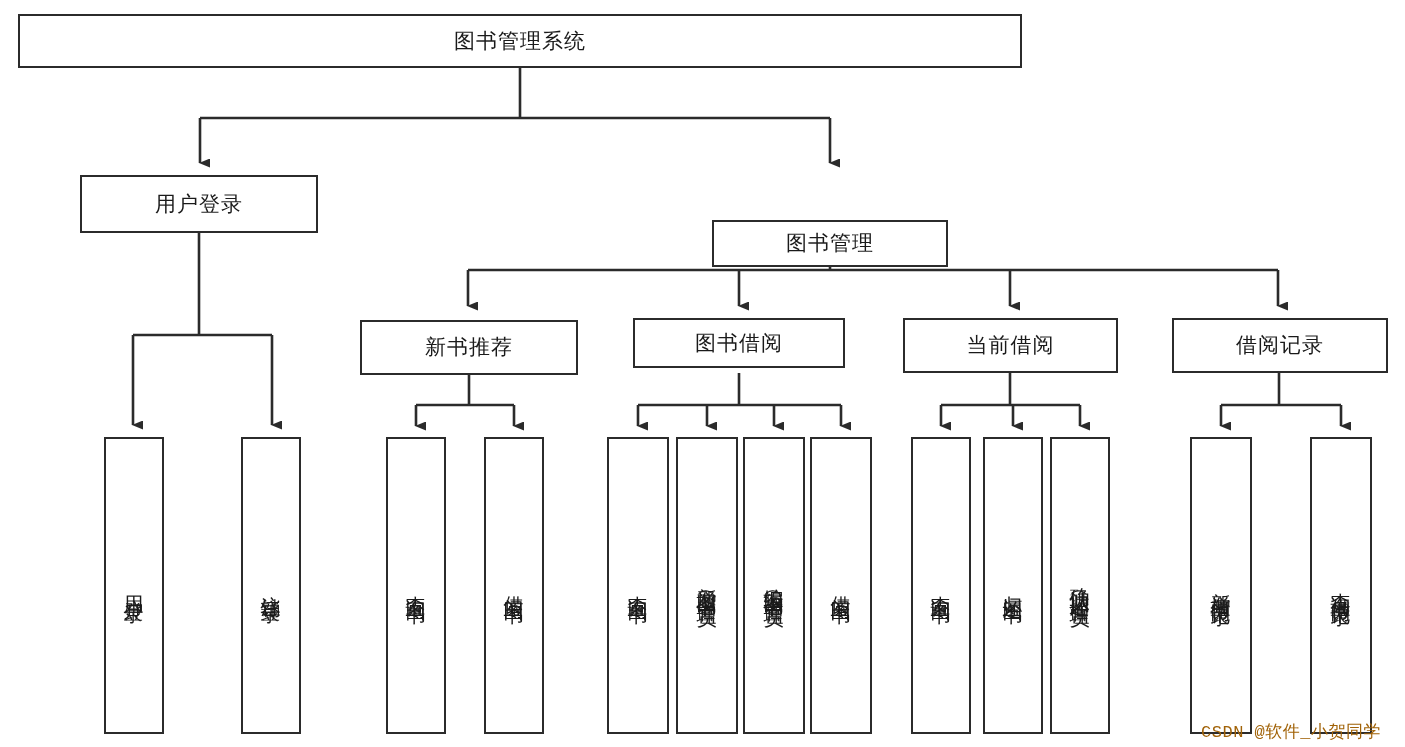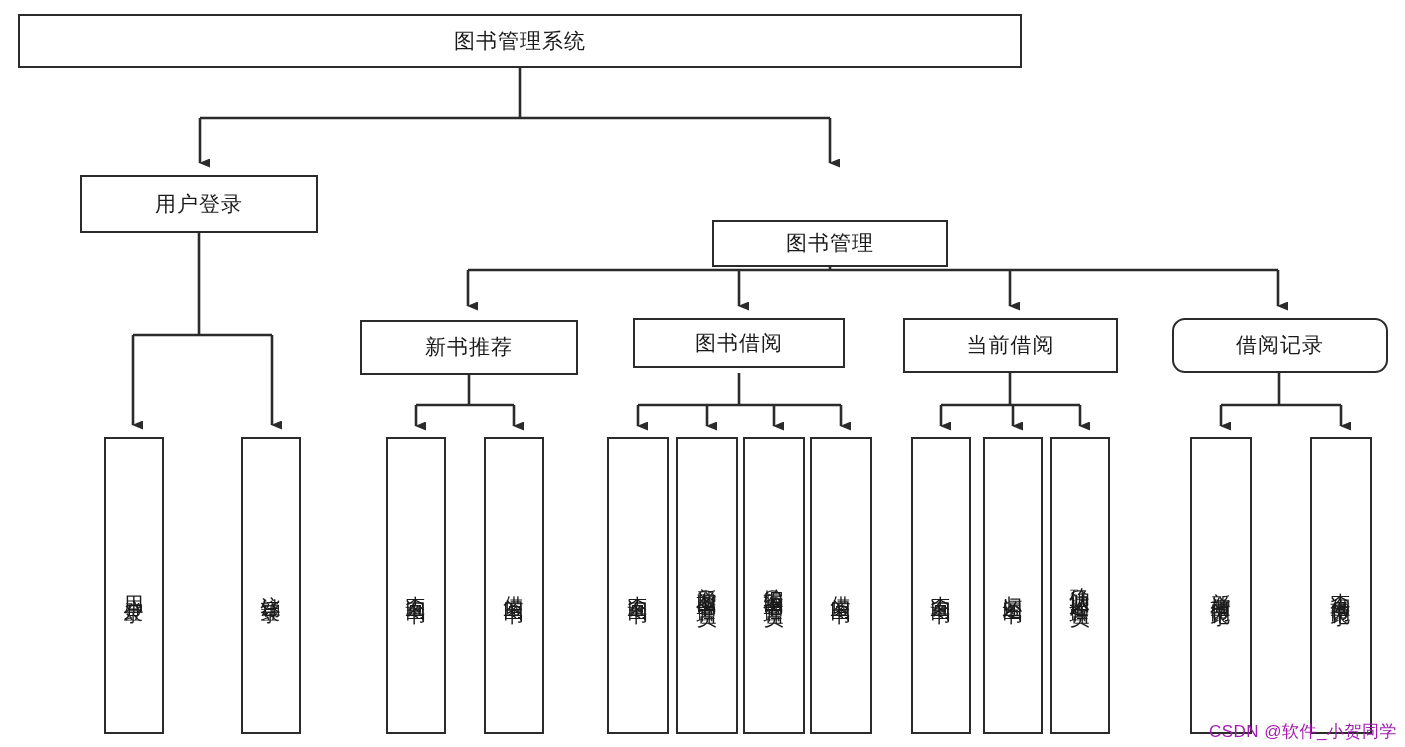--- a/index.html
+++ b/index.html
@@ -52,26 +52,27 @@
     position: absolute;
     left: 0;
     top: 0;
     width: 1405px;
     height: 747px;
     pointer-events: none;
   }
   
   #watermark {
     position: absolute;
-    right: 8px;
+    right: 24px;
     bottom: 4px;
     font-size: 17px;
-    color: #a21caf;
+    color: #a16207;
     white-space: nowrap;
     letter-spacing: 0.5px;
+    font-family: Liberation Mono, monospace;
   }
 </style>
 </head>
 <body>
 
 <div id="canvas">
 
   <svg id="wires" viewBox="0 0 1405 747" width="1405" height="747" xmlns="http://www.w3.org/2000/svg">
     <defs>
       <marker id="arrow" markerWidth="9" markerHeight="11" refX="4.5" refY="10" orient="auto" markerUnits="userSpaceOnUse">
@@ -135,21 +136,21 @@
 
   <div class="node horiz" style="left:360px;top:320px;width:218px;height:55px;">
     <span>新书推荐</span>
   </div>
   <div class="node horiz" style="left:633px;top:318px;width:212px;height:50px;">
     <span>图书借阅</span>
   </div>
   <div class="node horiz" style="left:903px;top:318px;width:215px;height:55px;">
     <span>当前借阅</span>
   </div>
-  <div class="node horiz" style="left:1172px;top:318px;width:216px;height:55px;border-radius:13px;">
+  <div class="node horiz" style="left:1172px;top:318px;width:216px;height:55px;">
     <span>借阅记录</span>
   </div>
 
   <div class="node vert" style="left:104px;top:437px;width:60px;height:297px;">
     <span class="vtext">用户登录</span>
   </div>
   <div class="node vert" style="left:241px;top:437px;width:60px;height:297px;">
     <span class="vtext">注销登录</span>
   </div>
 

